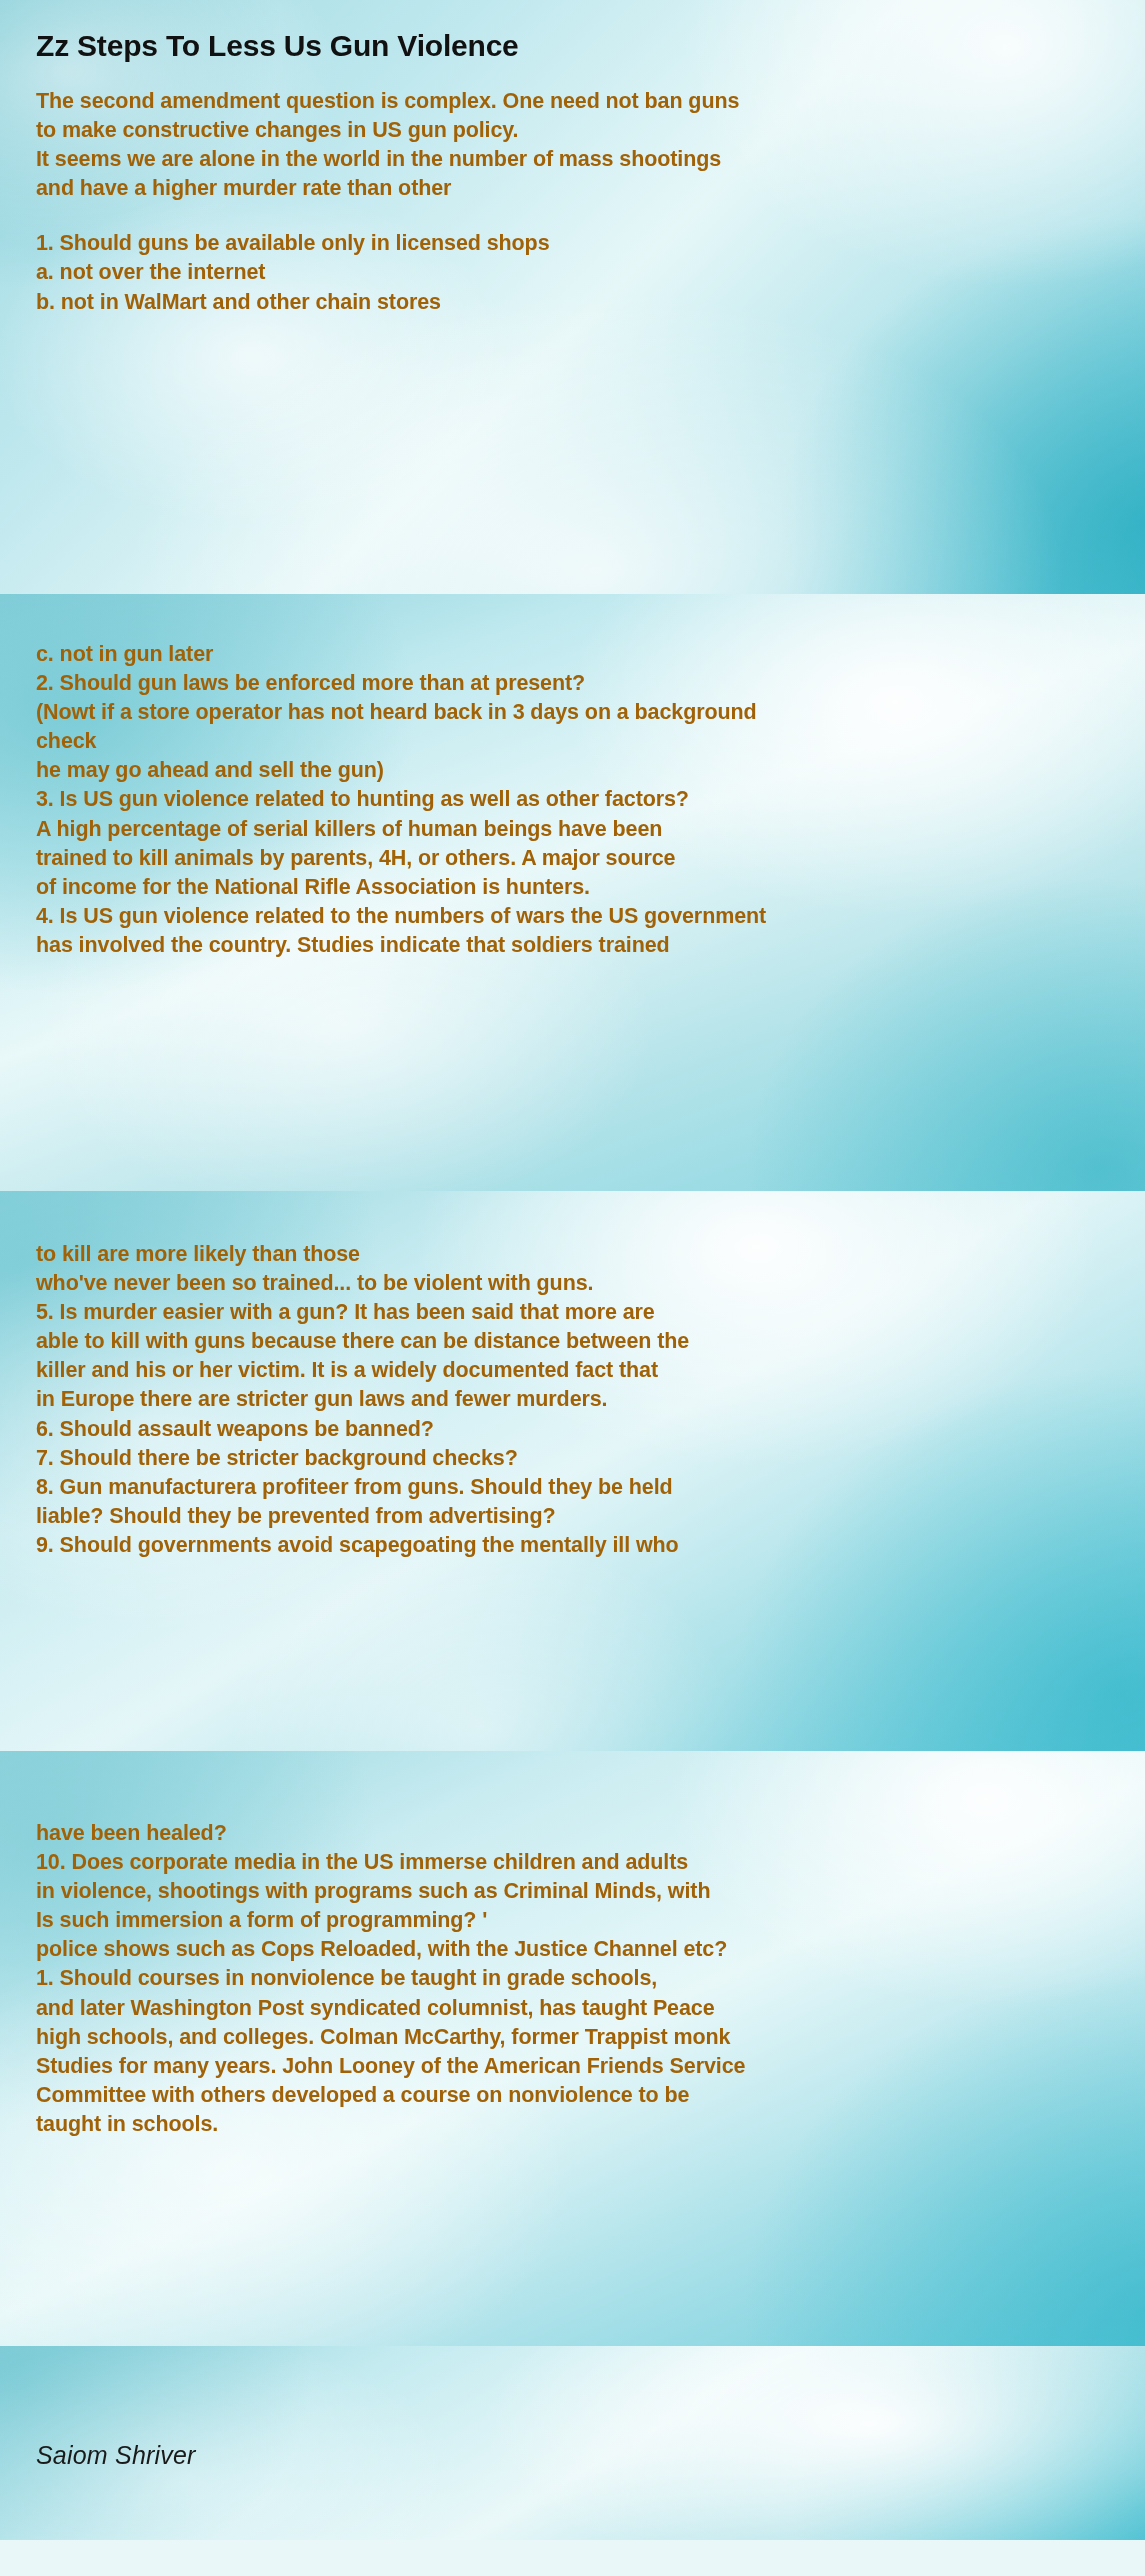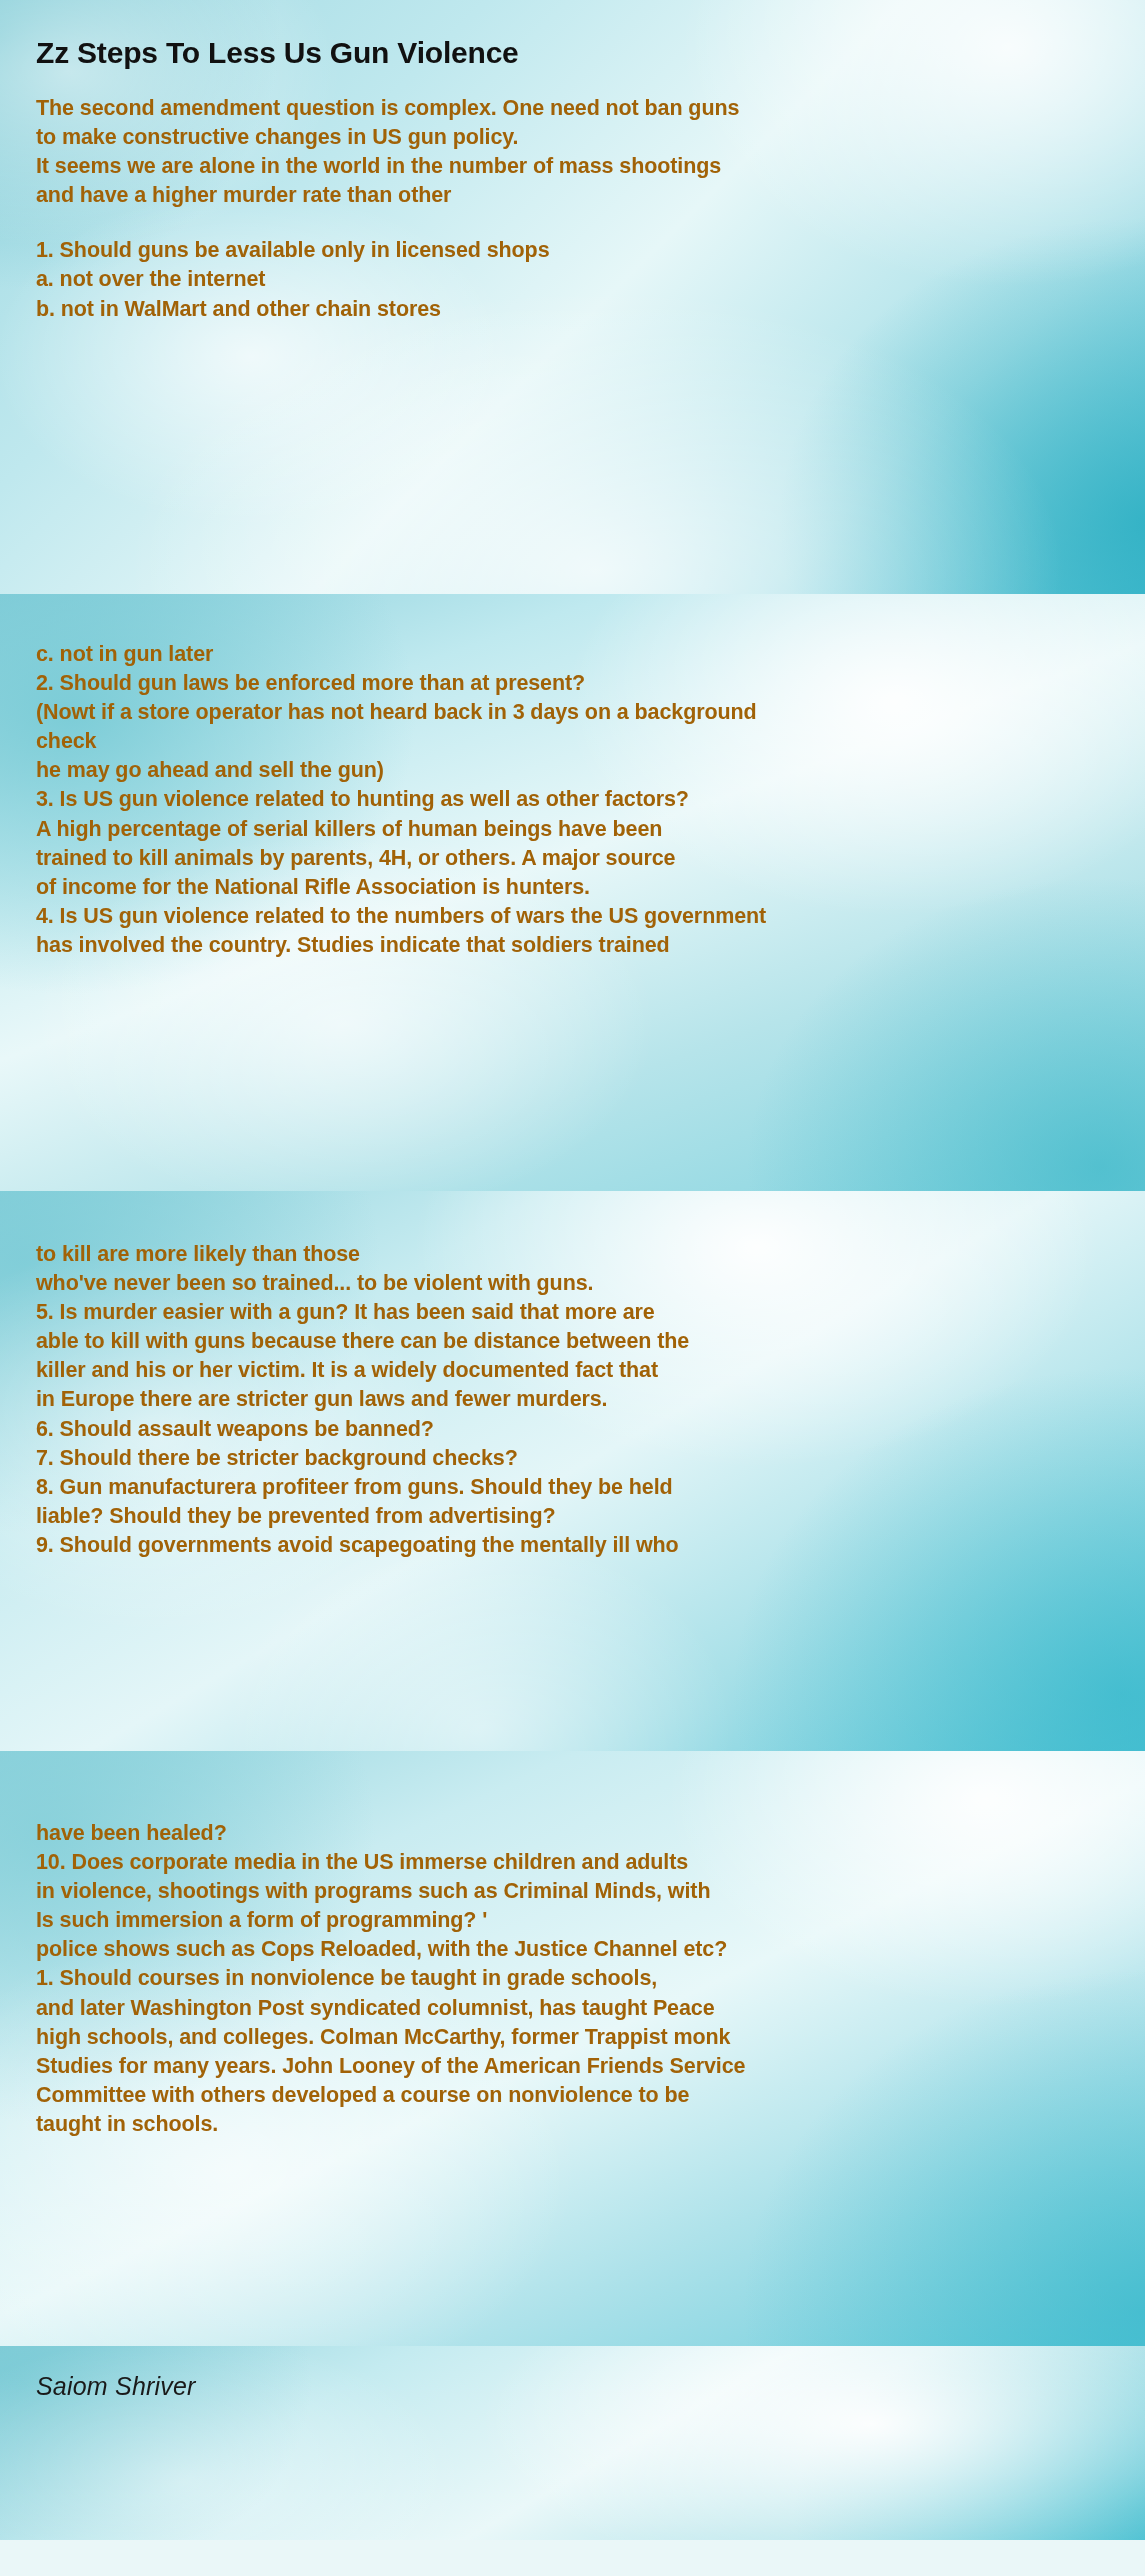--- a/index.html
+++ b/index.html
@@ -106,29 +106,29 @@
     font-size:25px;
     font-style:italic;
     font-weight:normal;
     color:#1a1a1a;
     letter-spacing:0.2px;
     margin:0;
   }
 
   
   #panel-1{height:594px;}
-  #panel-1 .panel-inner{padding-top:29px;margin-top:7px;}
+  #panel-1 .panel-inner{padding-top:29px;}
   #panel-2{height:597px;}
   #panel-2 .panel-inner{padding-top:50px;}
   #panel-3{height:560px;}
   #panel-3 .panel-inner{padding-top:53px;}
   #panel-4{height:595px;}
   #panel-4 .panel-inner{padding-top:72px;}
   #panel-5{height:194px;}
-  #panel-5 .panel-inner{margin-top:26px;}
+  #panel-5 .panel-inner{padding-top:95px;}
 
   #panel-1 .line, #panel-2 .line, #panel-3 .line, #panel-4 .line{
     margin-bottom:7.6px;
   }
   .title{ margin-bottom:29px; }
 </style>
 </head>
 <body>
 
 <div class="page">

